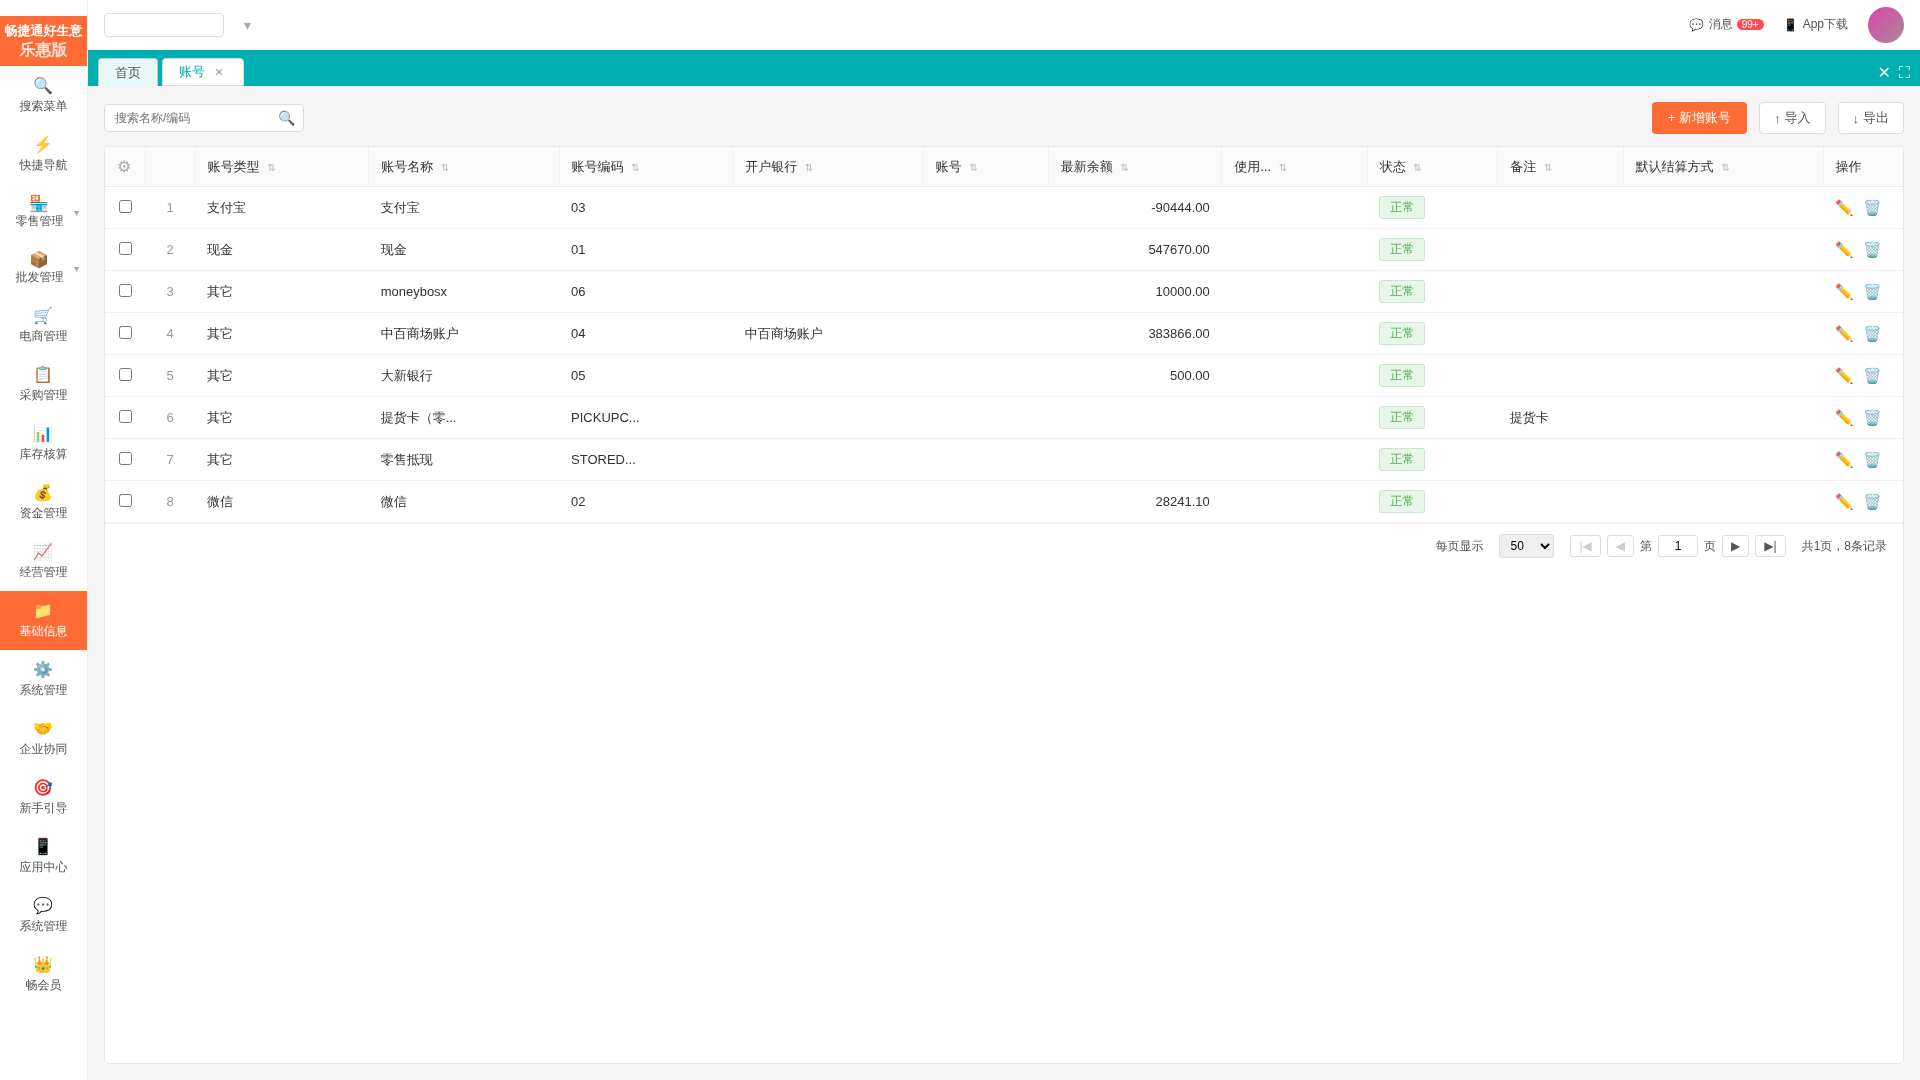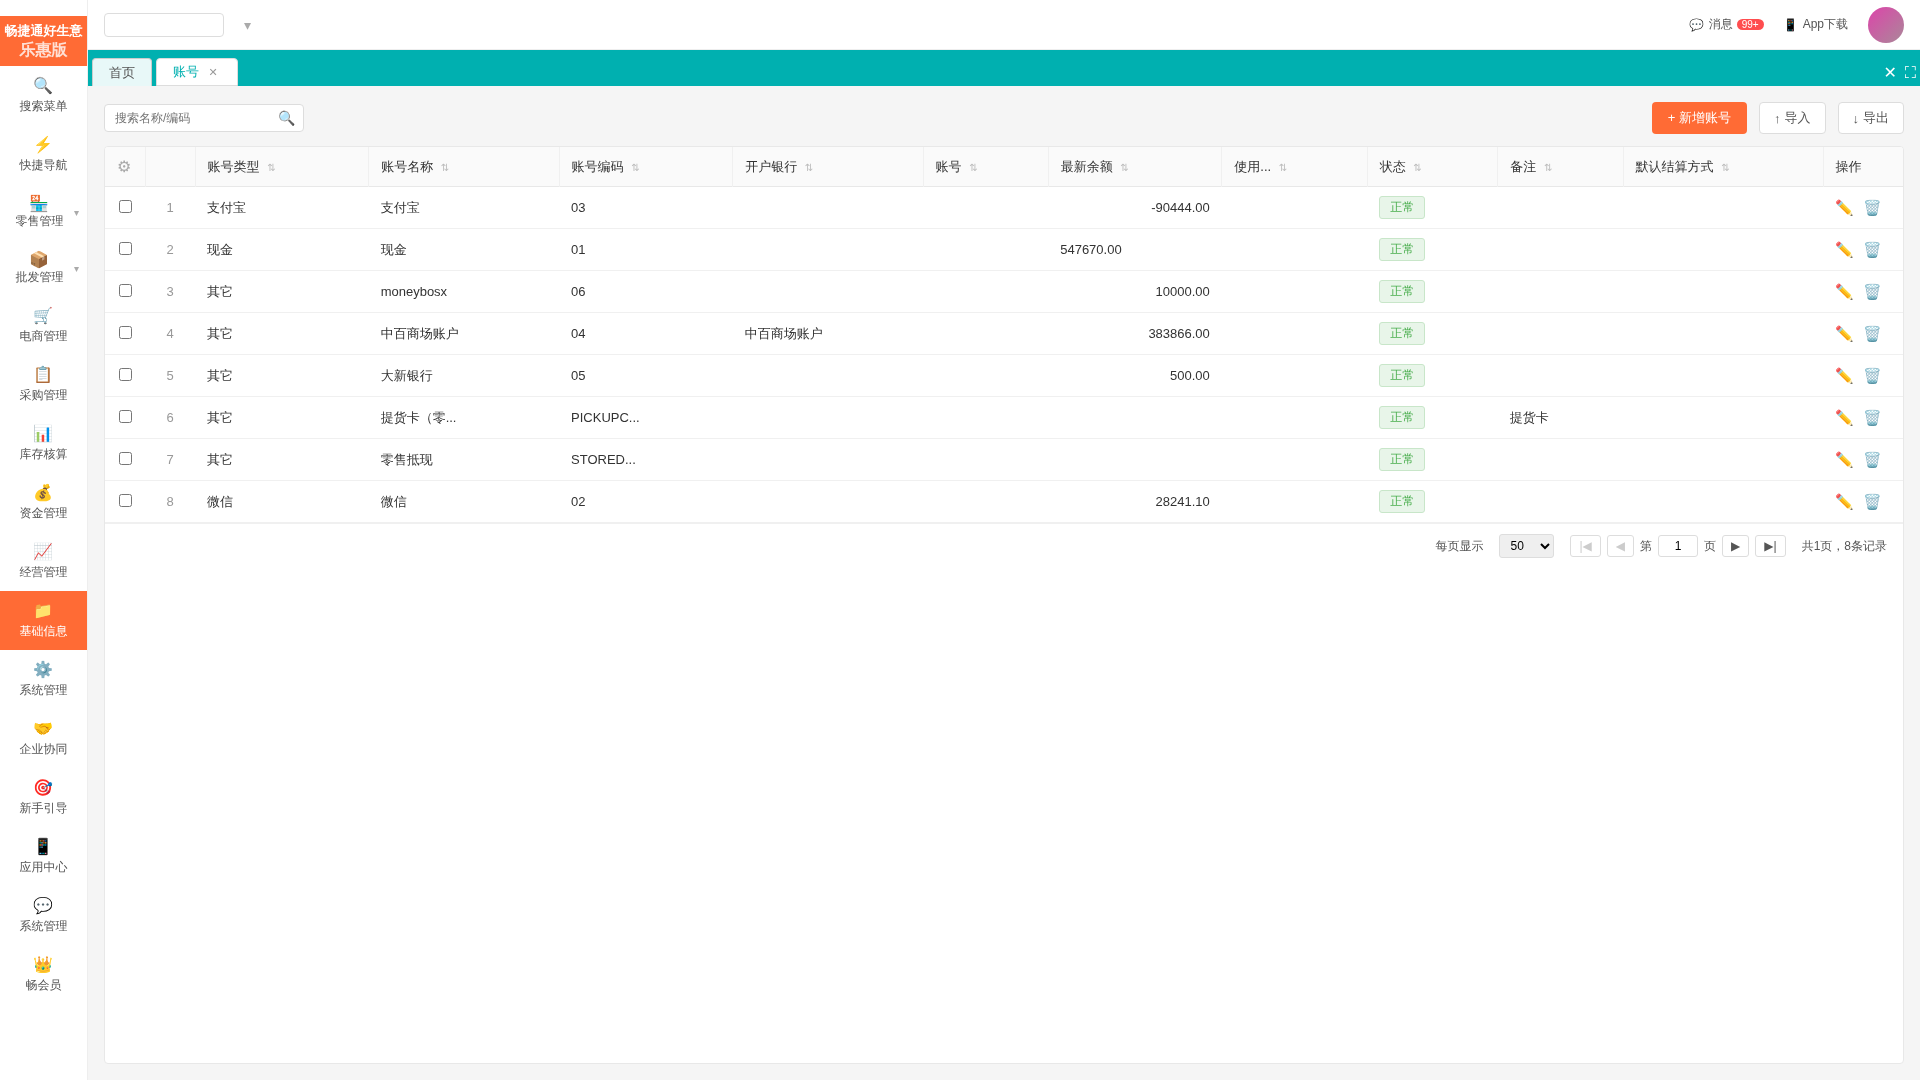--- a/index.html
+++ b/index.html
@@ -423,21 +423,21 @@
         <span class="badge">99+</span>
       </div>
       <div class="notification-btn">
         <span>📱</span>
         <span>App下载</span>
       </div>
       <div class="avatar" style="background:linear-gradient(135deg,#d4a,#a89);"></div>
     </div>
   </div>
 
-  <div style="background:#00b0b0;display:flex;align-items:flex-end;padding:0 4px;height:36px;">
+  <div style="background:#00b0b0;display:flex;align-items:flex-end;padding:0 10px;height:36px;">
     <div class="tab" style="background:#e8f8f8;color:#555;border-color:#ccc;height:28px;margin-bottom:0;">
       <span>首页</span>
     </div>
     <div class="tab active" style="background:#fff;color:#00b0b0;border-color:#ddd;height:28px;margin-bottom:0;">
       <span>账号</span>
       <span class="tab-close">✕</span>
     </div>
     <div style="flex:1;"></div>
     <div style="display:flex;gap:8px;align-items:center;padding-bottom:4px;">
       <span class="wc-btn" style="color:white;">✕</span>
@@ -548,21 +548,21 @@
             <tr>
     <td style="text-align:center;">
       <input type="checkbox" style="">
     </td>
     <td class="col-num">2</td>
     <td>现金</td>
     <td>现金</td>
     <td>01</td>
     <td></td>
     <td></td>
-    <td style="text-align:left;">547670.00</td>
+    <td style="text-align:right;">547670.00</td>
     <td></td>
     <td>
       <span class="status-badge">正常</span>
     </td>
     <td></td>
     <td></td>
     <td>
       <div class="action-icons">
         <span class="action-icon" title="编辑">✏️</span>
         <span class="action-icon" title="删除">🗑️</span>

